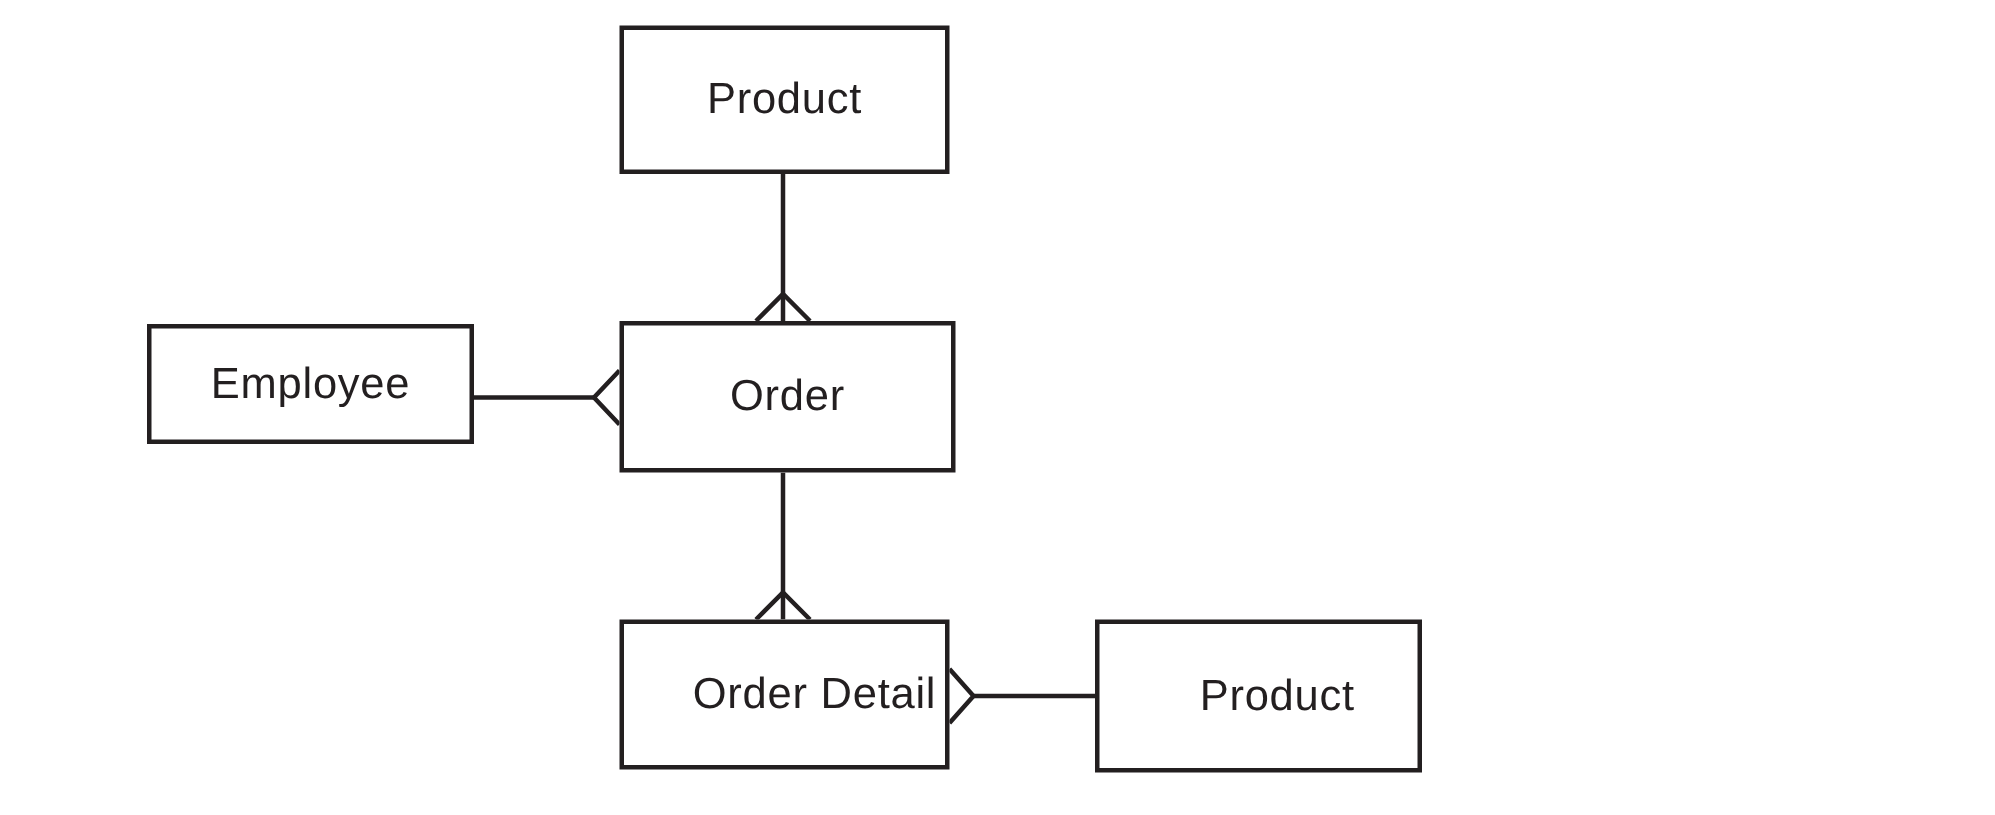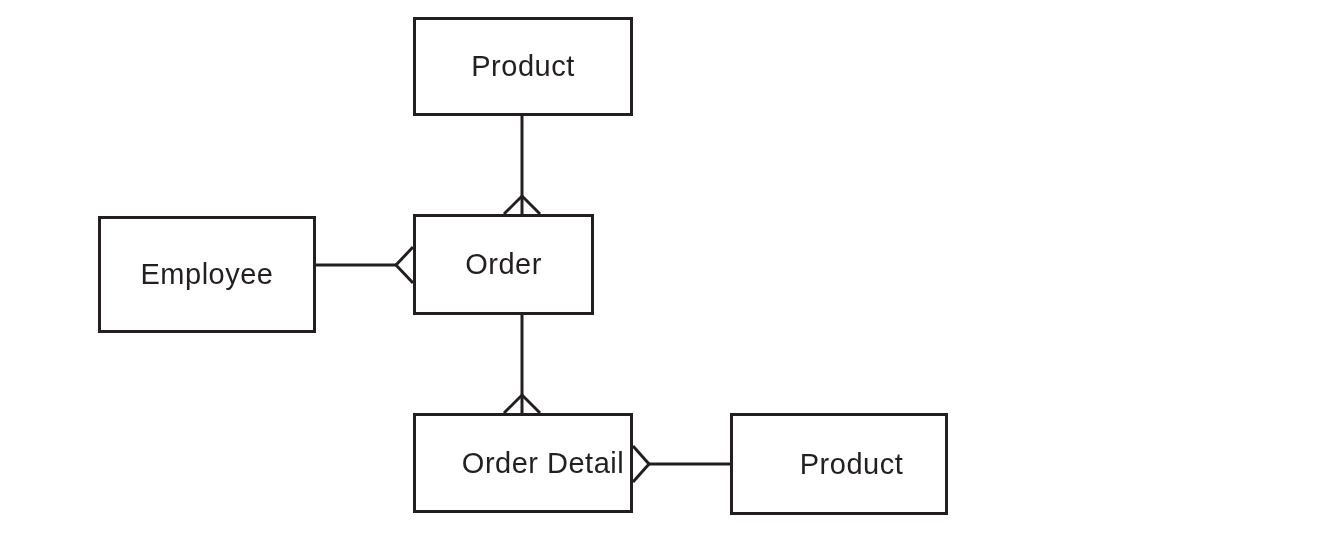--- a/index.html
+++ b/index.html
@@ -32,22 +32,22 @@
     align-items: center;
     justify-content: center;
   }
   .entity .label {
     color: #231f20;
     font-size: 29px;
     letter-spacing: 0.5px;
     white-space: nowrap;
   }
   .entity-customer     { left: 413px; top: 17px;  width: 220px; height: 99px;  }
-  .entity-employee     { left: 98px;  top: 216px; width: 218px; height: 117px; }
-  .entity-order        { left: 413px; top: 214px; width: 181px; height: 101px; }
+  .entity-employee     { left: 98px;  top: 216px; width: 218px; height: 80px; }
+  .entity-order        { left: 413px; top: 214px; width: 224px; height: 101px; }
   .entity-order-detail { left: 413px; top: 413px; width: 220px; height: 100px; padding-left: 40px; }
   .entity-product      { left: 730px; top: 413px; width: 218px; height: 102px; padding-left: 25px; }
 </style>
 </head>
 <body>
 
 <div class="canvas">
 
   <svg class="connectors" viewBox="0 0 1330 543" xmlns="http://www.w3.org/2000/svg" stroke="#231f20" stroke-width="3" fill="none" stroke-linecap="butt">
 

